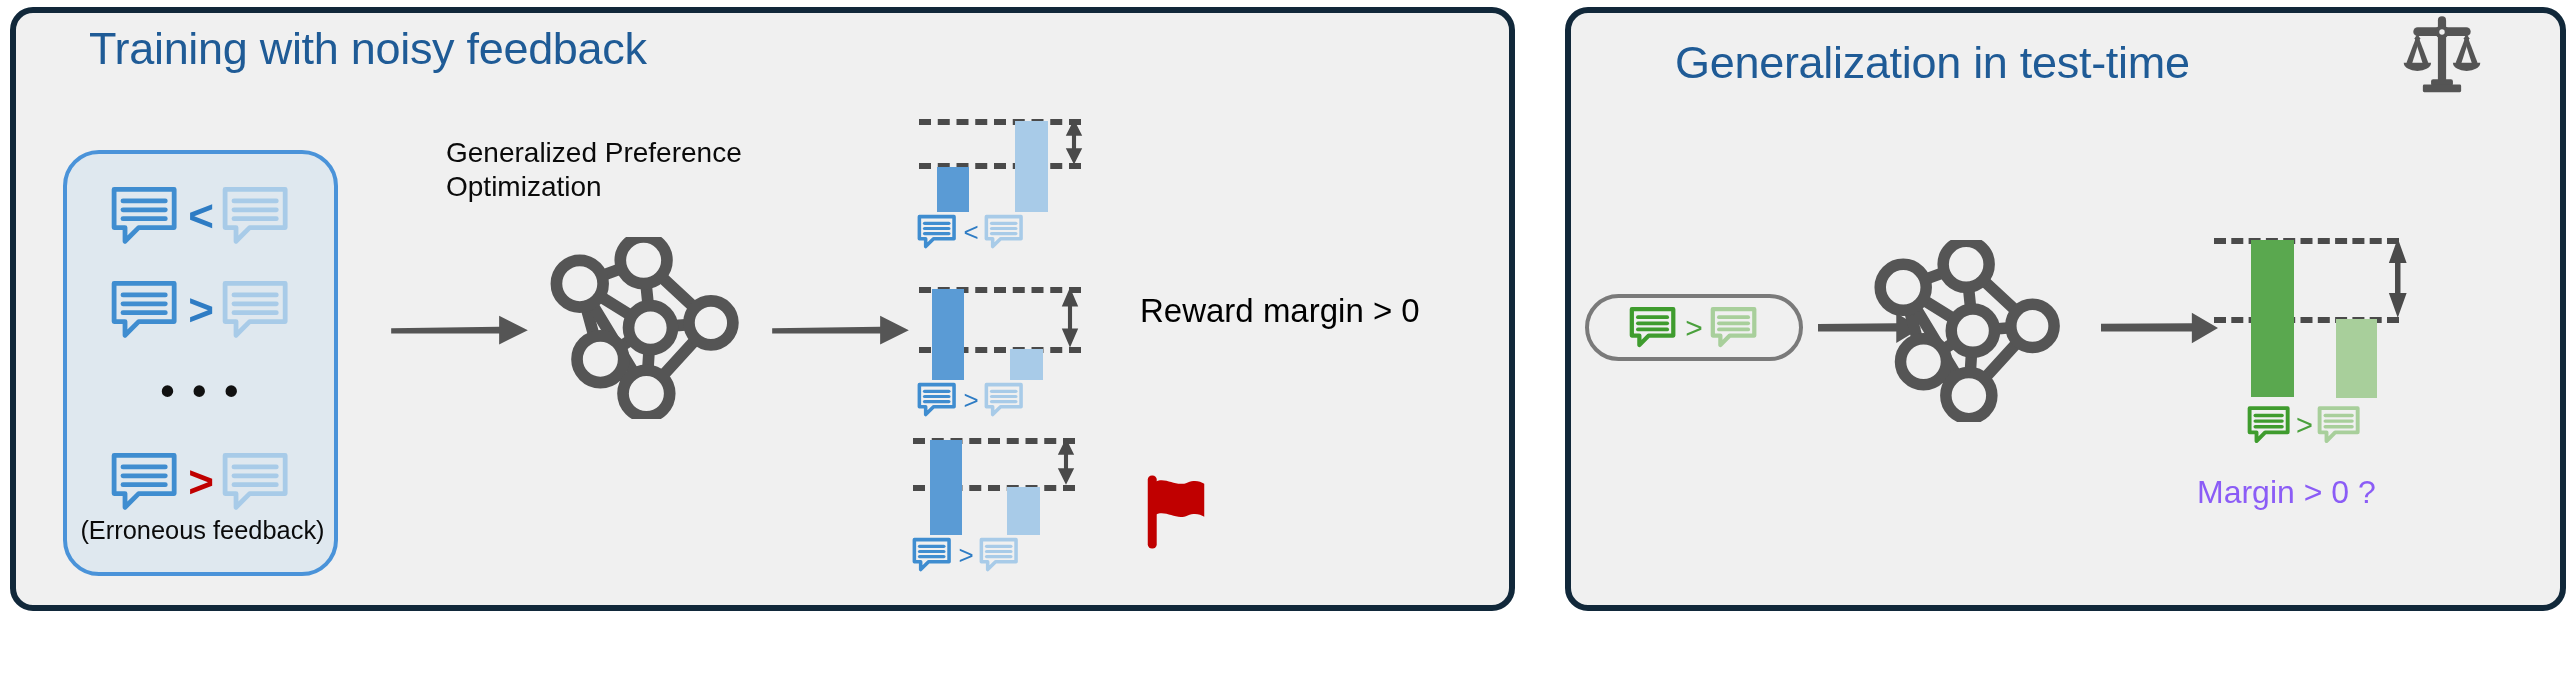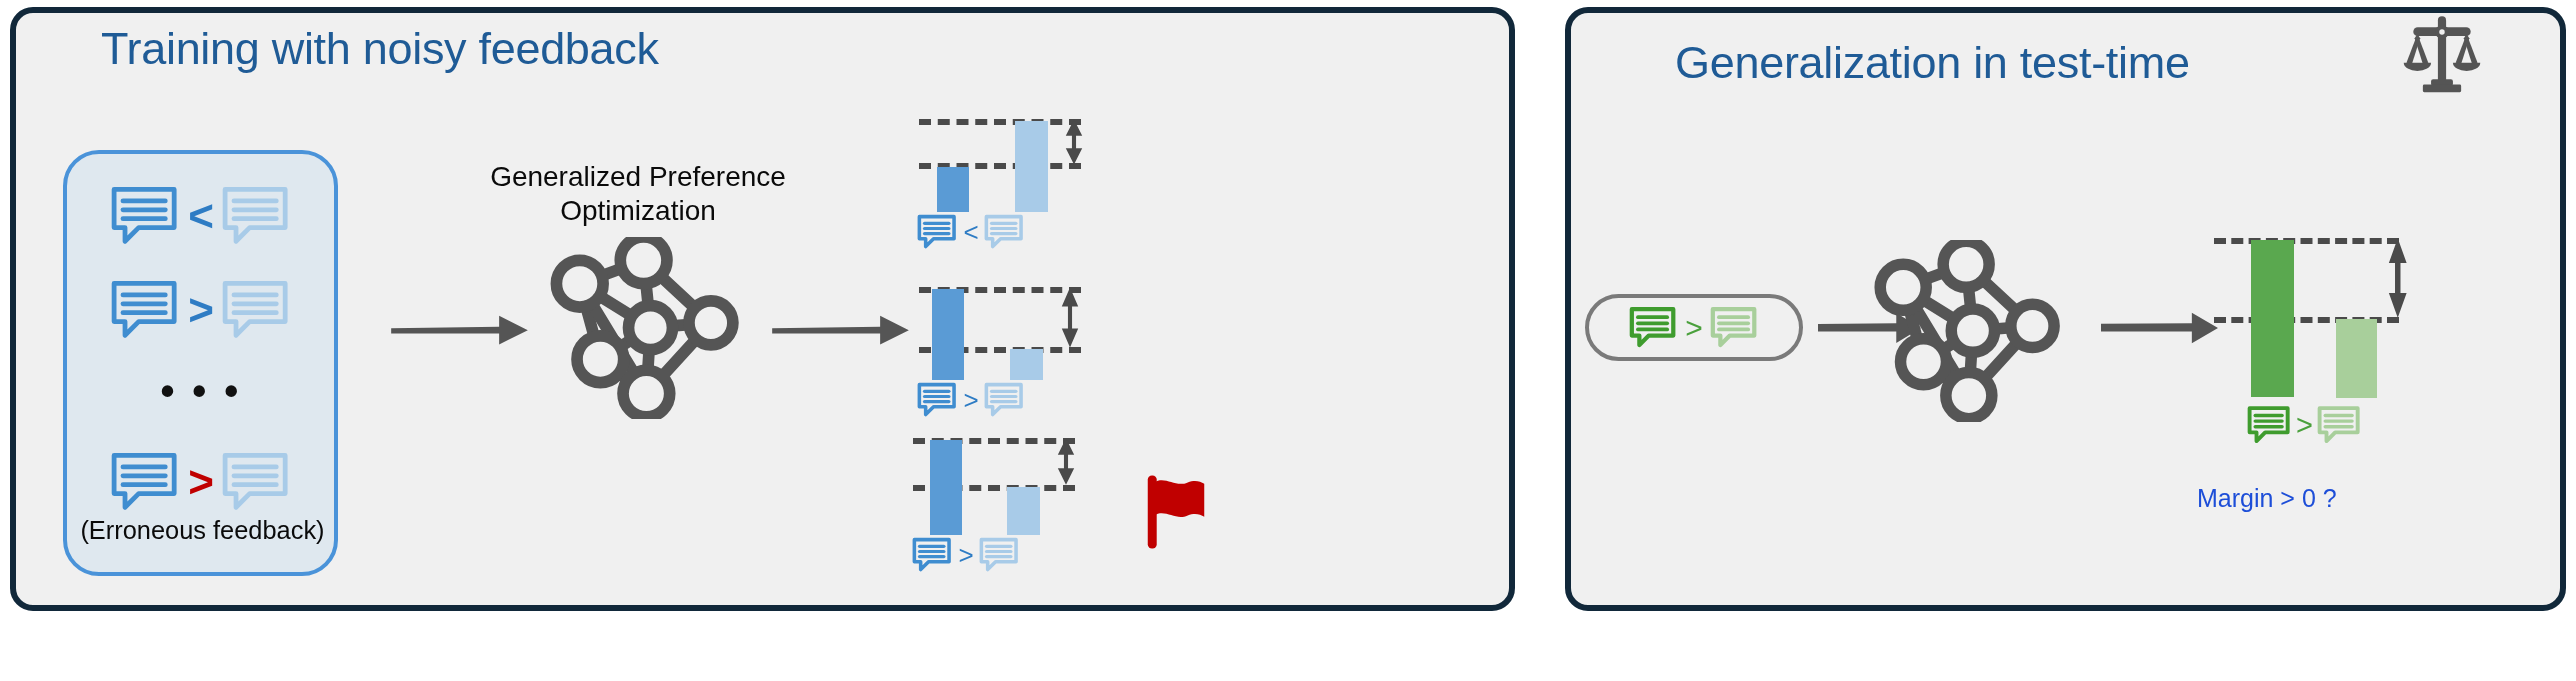--- a/index.html
+++ b/index.html
@@ -34,31 +34,30 @@
   #panel-right { left: 1565px; top: 6.9px; width: 1001px; height: 604px; }
 
   .panel-title {
     position: absolute;
     color: #1f5b96;
     font-size: 45px;
     letter-spacing: -0.3px;
     white-space: nowrap;
     line-height: 1;
   }
-  #title-left  { left: 101px;  top: 26px; }
+  #title-left  { left: 89px;  top: 26px; }
   #title-right { left: 1675px; top: 40px; }
 
   .subtitle {
     position: absolute;
     color: #0a0a0a;
     font-size: 28px;
     line-height: 1.22;
-    text-align: center;
+    text-align: left;
     white-space: pre-line;
-    margin-top: 24px;
   }
   #sub-gpo     { left: 446px;  top: 136px; width: 384px; }
   #sub-trained { left: 1758px; top: 137px; width: 549px; }
 
   
   #data-box {
     position: absolute;
     left: 63px; top: 150px;
     width: 275px; height: 426px;
     background: #dfe8ef;
@@ -125,23 +124,23 @@
   
   #reward-margin-text {
     position: absolute;
     left: 1140px; top: 292px;
     font-size: 33px;
     color: #000;
     white-space: nowrap;
   }
   #margin-question {
     position: absolute;
-    left: 2197px; top: 484px;
-    font-size: 25px;
-    color: #1d4ed8;
+    left: 2197px; top: 474px;
+    font-size: 32px;
+    color: #8b5cf6;
     white-space: nowrap;
   }
 
   
   #red-flag { position: absolute; left: 1145px; top: 474px; width: 62px; height: 76px; }
 
   
   #green-capsule {
     position: absolute;
     left: 1585px; top: 294px;
@@ -297,20 +296,21 @@
       <span class="op" style="font-size:26px;color:#2e7cc4;margin:0 5.5px;">&gt;</span>
       <svg width="41" height="36" viewBox="0 0 104 90">
         <path d="M6 6 h88 v56 h-52 l-20 20 v-20 h-16 z" fill="none" stroke="#a8cbe8" stroke-width="9" stroke-linejoin="round"></path>
         <line x1="19" y1="23" x2="81" y2="23" stroke="#a8cbe8" stroke-width="8" stroke-linecap="round"></line>
         <line x1="19" y1="36" x2="81" y2="36" stroke="#a8cbe8" stroke-width="8" stroke-linecap="round"></line>
         <line x1="19" y1="49" x2="81" y2="49" stroke="#a8cbe8" stroke-width="8" stroke-linecap="round"></line>
       </svg>
     </div>
   </div>
 
+  <div id="reward-margin-text">Reward margin &gt; 0</div>
 
   <div class="bargroup">
     <div class="dashline" style="left:913px; top:438px; width:162px;"></div>
     <div class="dashline" style="left:913px; top:485px; width:162px;"></div>
     <div class="bar" style="left:930px; top:440px; width:32px; height:95px; background:#5a9bd5;"></div>
     <div class="bar" style="left:1007px; top:487px; width:33px; height:48px; background:#a8cbe8;"></div>
     <svg class="dimarrow" style="left:1053px; top:437px; width:26px; height:49px;" viewBox="0 0 38 72">
       <path d="M19 2 L31 26 L22 26 L22 46 L31 46 L19 70 L7 46 L16 46 L16 26 L7 26 Z" fill="#4a4a4a"></path>
     </svg>
     <div class="pair-caption" style="left:912px; top:537px;">

